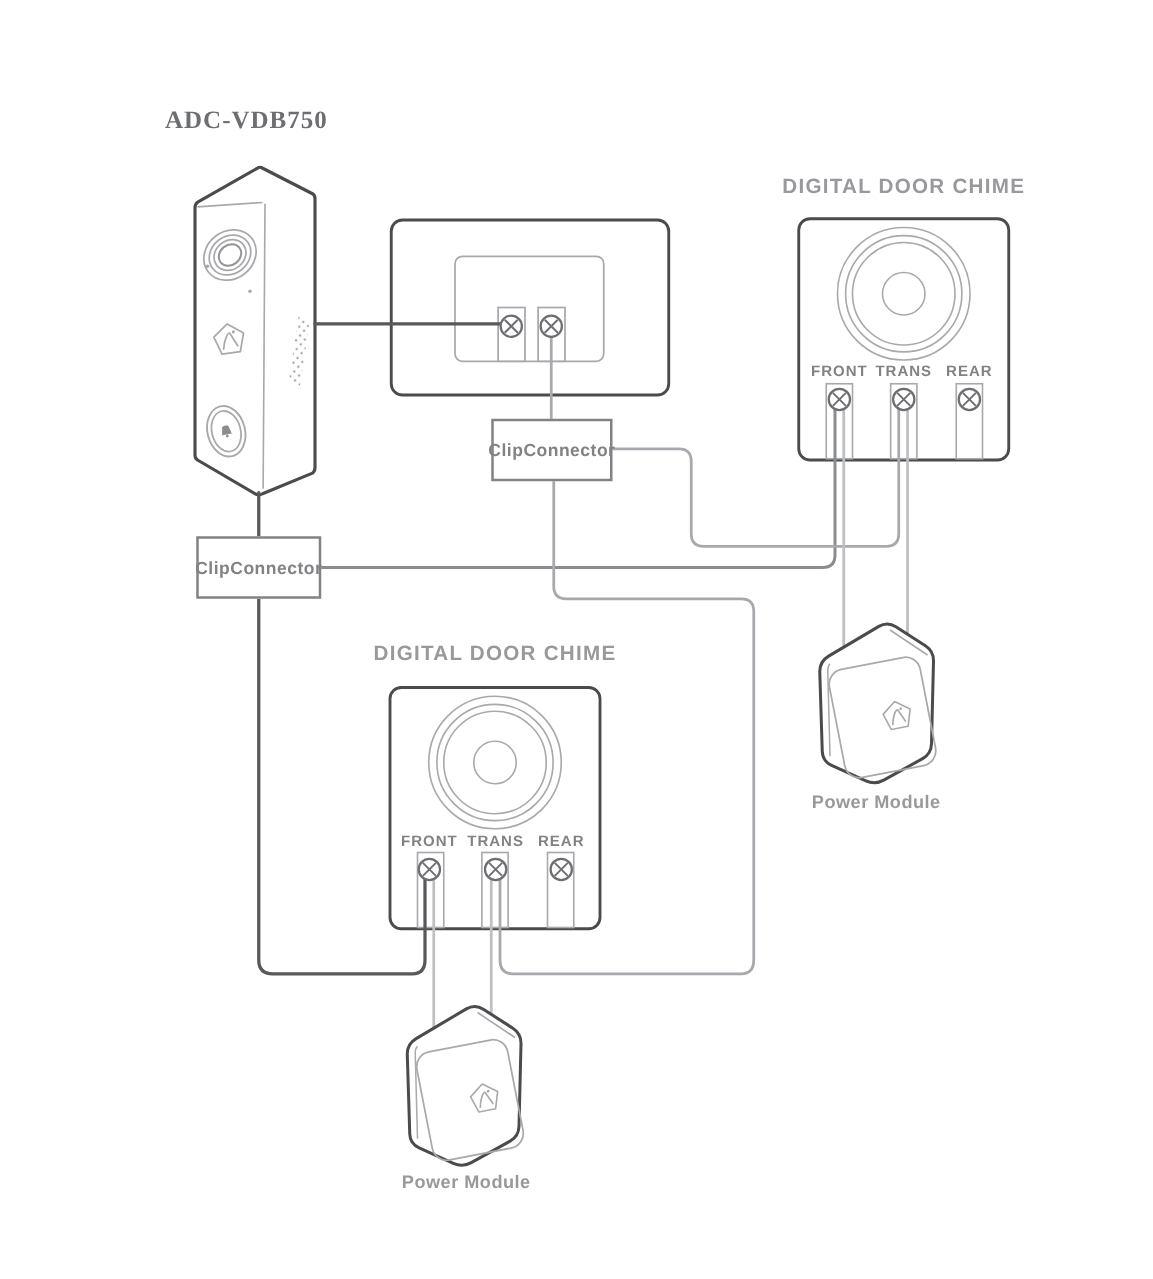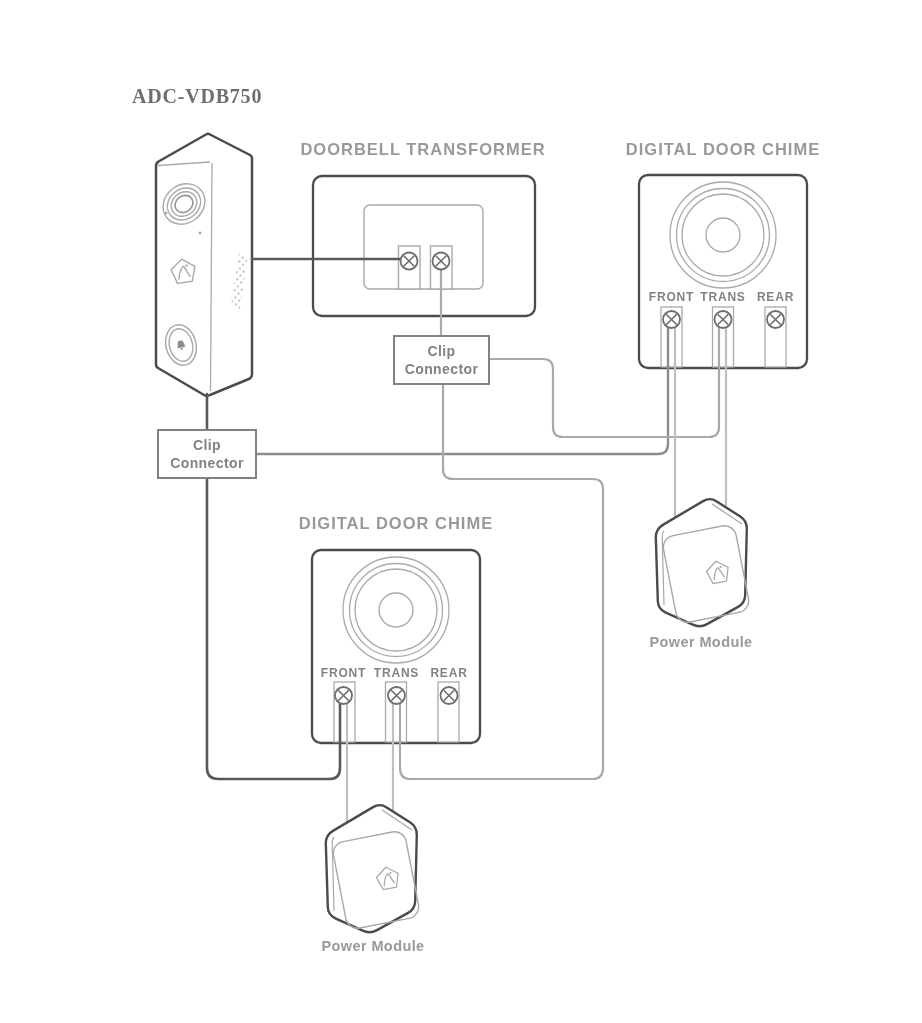--- a/index.html
+++ b/index.html
@@ -29,21 +29,21 @@
   }
   .section-label{
     position:absolute;width:280px;text-align:center;
     font-size:16.5px;font-weight:bold;color:var(--label_gray);letter-spacing:1px;white-space:nowrap;
   }
   .section-label.transformer{left:283px;top:140px;}
   .section-label.chime-top{left:583px;top:140px;}
   .section-label.chime-mid{left:256px;top:514px;}
 
   .clip-box{
-    position:absolute;display:flex;flex-direction:column;align-items:center;justify-content:center;
+    position:absolute;display:flex;flex-direction:row;align-items:center;justify-content:center;
     background:var(--background);border:2px solid var(--clip-border,#808285);
     border-color:var(--clip_border_gray);
     font-size:14px;font-weight:bold;color:var(--clip_text_gray);letter-spacing:.4px;line-height:1.3;
   }
   .clip-box.top{left:393px;top:335px;width:97px;height:50px;}
   .clip-box.bottom{left:157px;top:429px;width:100px;height:50px;}
 
   .terminal-label{
     position:absolute;width:70px;text-align:center;
     font-size:12px;font-weight:bold;color:var(--terminal_label_gray);letter-spacing:.8px;
@@ -225,21 +225,20 @@
       <g transform="translate(8,76) rotate(-11)">
         <polygon points="0,-12 11,-3.7 6.8,9.5 -6.8,9.5 -11,-3.7" class="s-light" stroke-width="1.3" stroke-linejoin="round"></polygon>
         <path class="s-light" stroke-width="1.3" stroke-linecap="round" d="M -5,6 C -3.5,-1 -0.5,-5.5 1,-5 L 5.5,5"></path>
         <circle class="f-light" cx="3.6" cy="-5.4" r="1.1"></circle>
       </g>
     </g>
   </svg>
 
   <div class="title">ADC-VDB750</div>
 
-  <div class="section-label transformer">DOORBELL TRANSFORMER</div>
   <div class="section-label chime-top">DIGITAL DOOR CHIME</div>
   <div class="section-label chime-mid">DIGITAL DOOR CHIME</div>
 
   <div class="clip-box top">
     <span>Clip</span>
     <span>Connector</span>
   </div>
   <div class="clip-box bottom">
     <span>Clip</span>
     <span>Connector</span>

